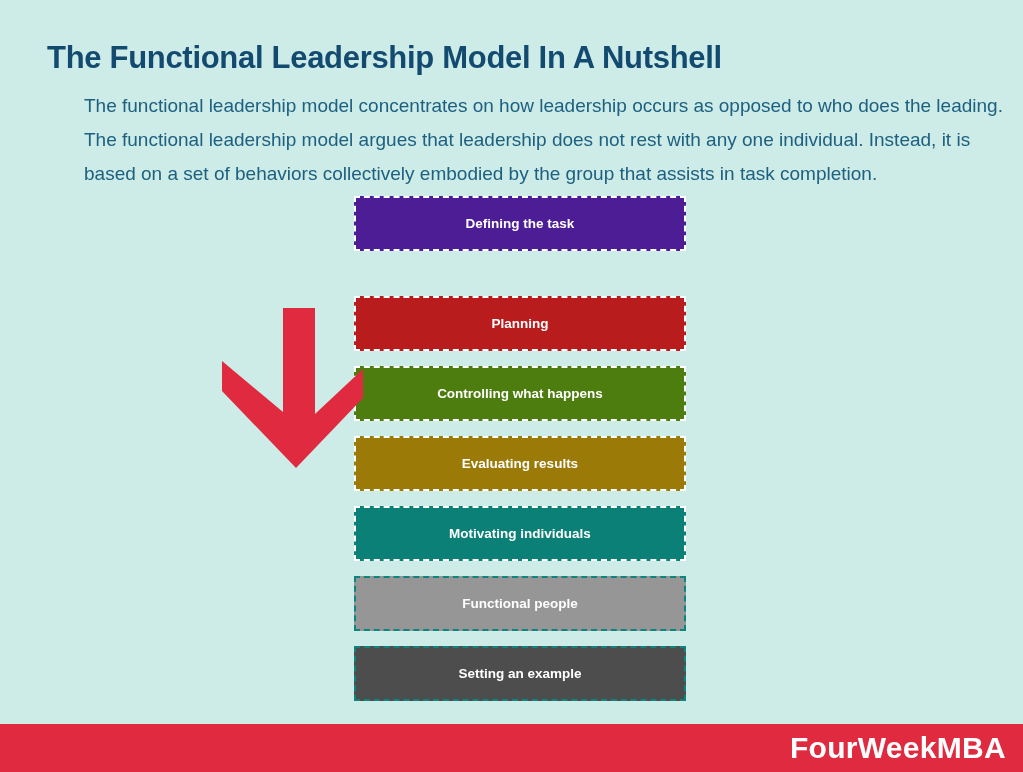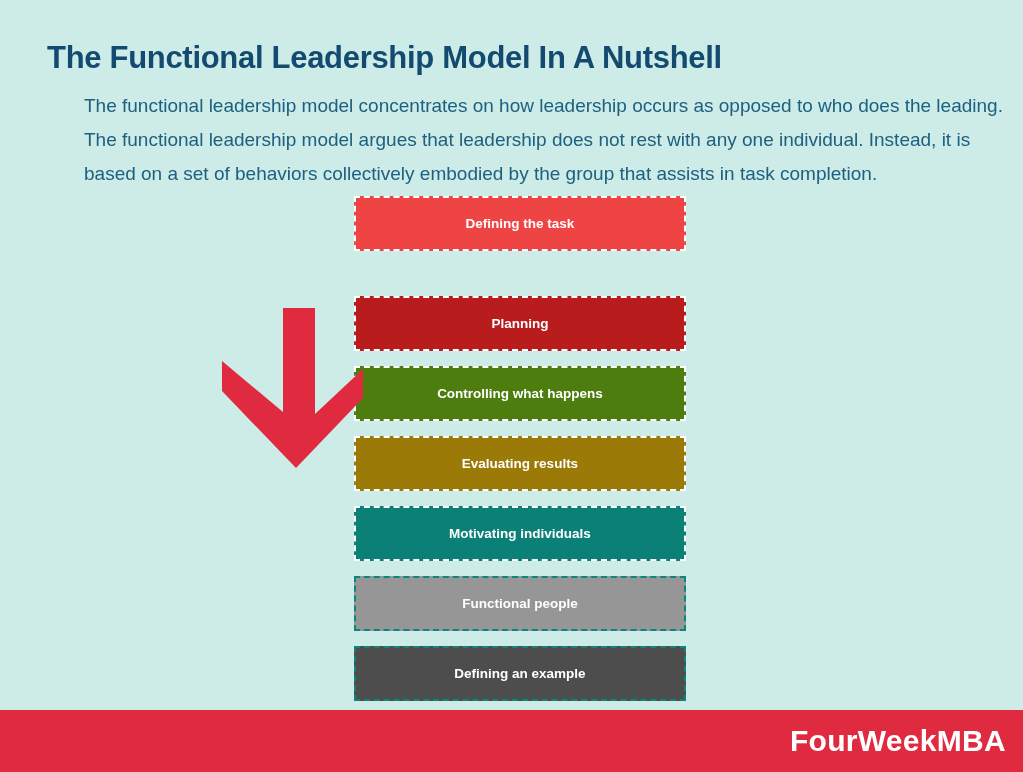--- a/index.html
+++ b/index.html
@@ -60,21 +60,21 @@
     position: absolute;
     left: 222px;
     top: 308px;
     z-index: 2;
   }
   .footer-bar {
     position: absolute;
     left: 0;
     bottom: 0;
     width: 100%;
-    height: 62px;
+    height: 48px;
     background: #df2a40;
     display: flex;
     align-items: center;
     justify-content: flex-end;
     z-index: 3;
   }
   .brand-logo {
     color: #ffffff;
     font-size: 30px;
     font-weight: bold;
@@ -89,40 +89,40 @@
 
   <h1 class="page-title">The Functional Leadership Model In A Nutshell</h1>
 
   <p class="page-desc">The functional leadership model concentrates on how leadership occurs as opposed to who does the leading.  The functional leadership model argues that leadership does not rest with any one individual. Instead, it is based on a set of behaviors collectively embodied by the group that assists in task completion.</p>
 
   <svg class="down-arrow" width="141" height="160" viewBox="0 0 141 160" aria-hidden="true">
     <path d="M61 0 L93 0 L93 106 L141 61 L141 90 L74 160 L0 83 L0 53 L61 104 Z" fill="#df2a40"></path>
   </svg>
 
   <div class="steps" id="steps">
-      <div class="step-box" style="background: #ef4444; border-color: rgb(255, 255, 255);">
+      <div class="step-box" style="background: #4c1d95; border-color: rgb(255, 255, 255);">
         <span class="step-label">Defining the task</span>
       </div>
       <div class="step-box" style="background: #b91c1c; border-color: rgb(255, 255, 255); margin-top: 30px;">
         <span class="step-label">Planning</span>
       </div>
       <div class="step-box" style="background: #4d7c0f; border-color: rgb(255, 255, 255);">
         <span class="step-label">Controlling what happens</span>
       </div>
       <div class="step-box" style="background: rgb(156, 122, 8); border-color: rgb(255, 255, 255);">
         <span class="step-label">Evaluating results</span>
       </div>
       <div class="step-box" style="background: rgb(11, 128, 119); border-color: rgb(255, 255, 255);">
         <span class="step-label">Motivating individuals</span>
       </div>
       <div class="step-box" style="background: rgb(150, 150, 150); border-color: rgb(13, 133, 124);">
         <span class="step-label">Functional people</span>
       </div>
       <div class="step-box" style="background: rgb(77, 77, 77); border-color: rgb(13, 133, 124);">
-        <span class="step-label">Defining an example</span>
+        <span class="step-label">Setting an example</span>
       </div>
     </div>
 
   <div class="footer-bar">
     <div class="brand-logo">FourWeekMBA</div>
   </div>
 
 </div>
 
 </body></html>

